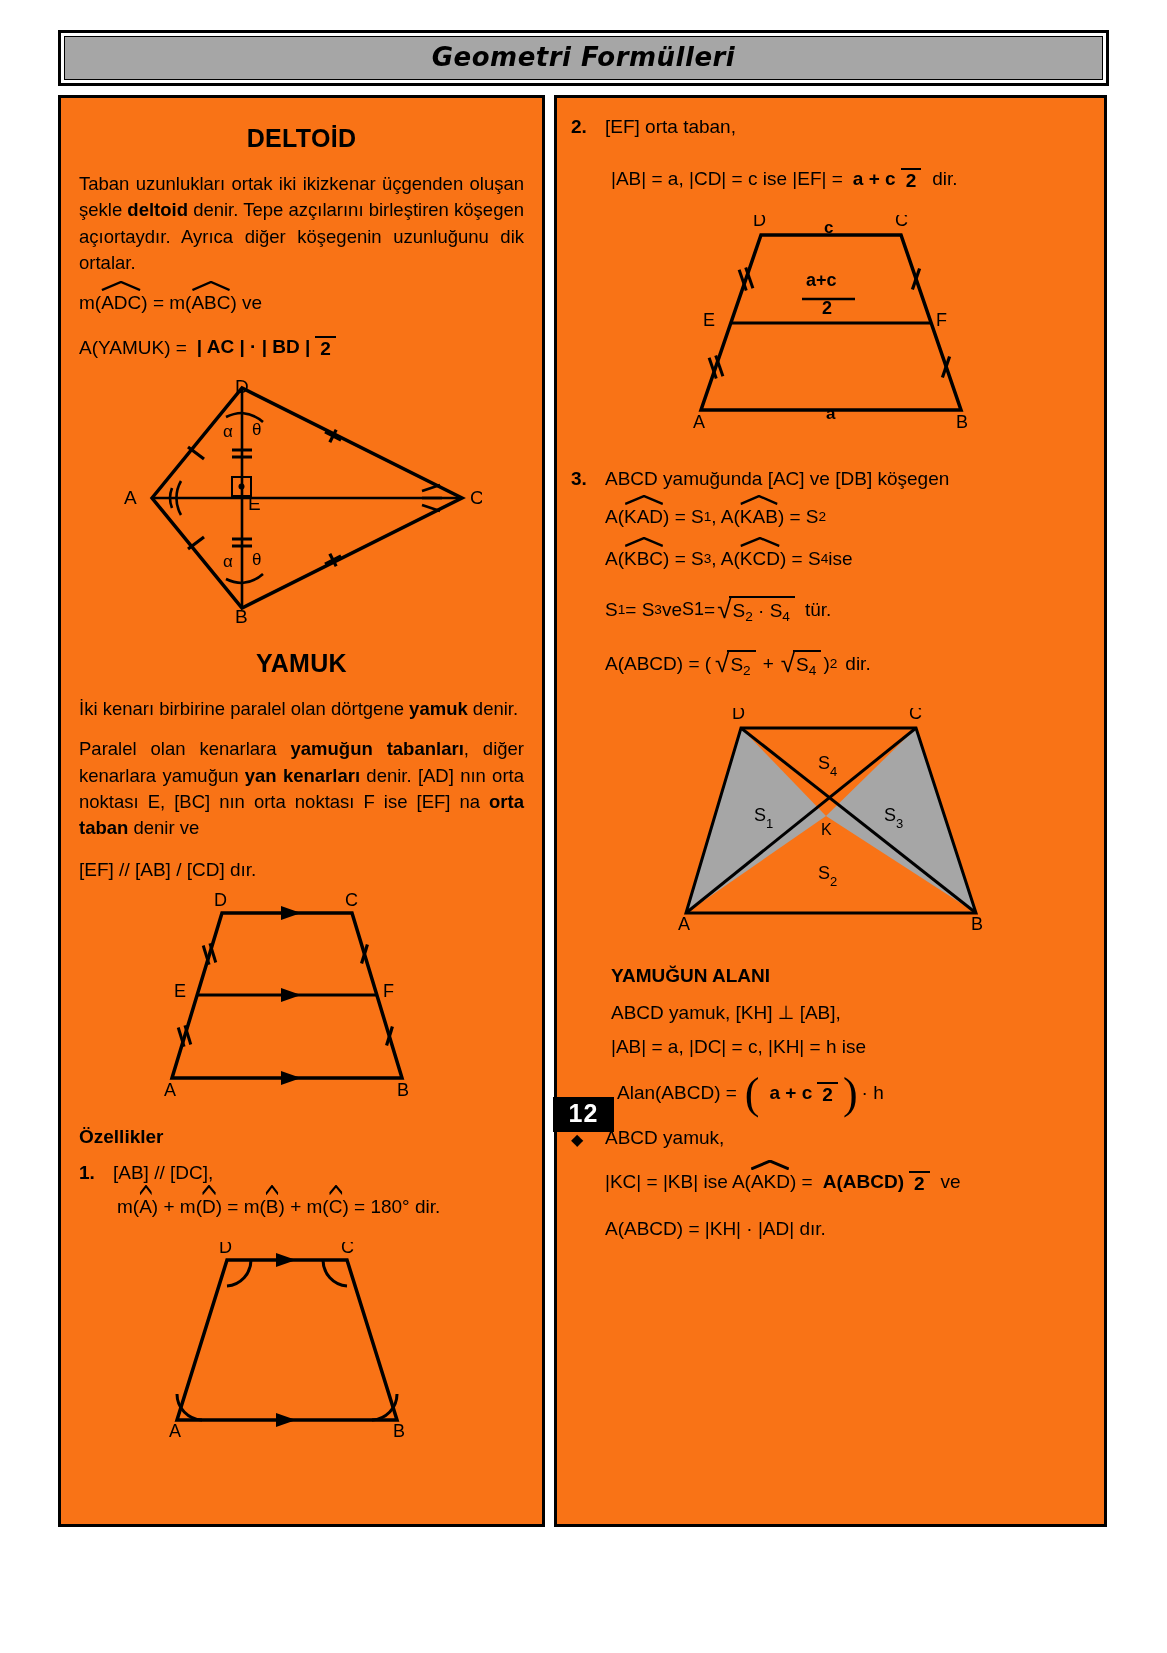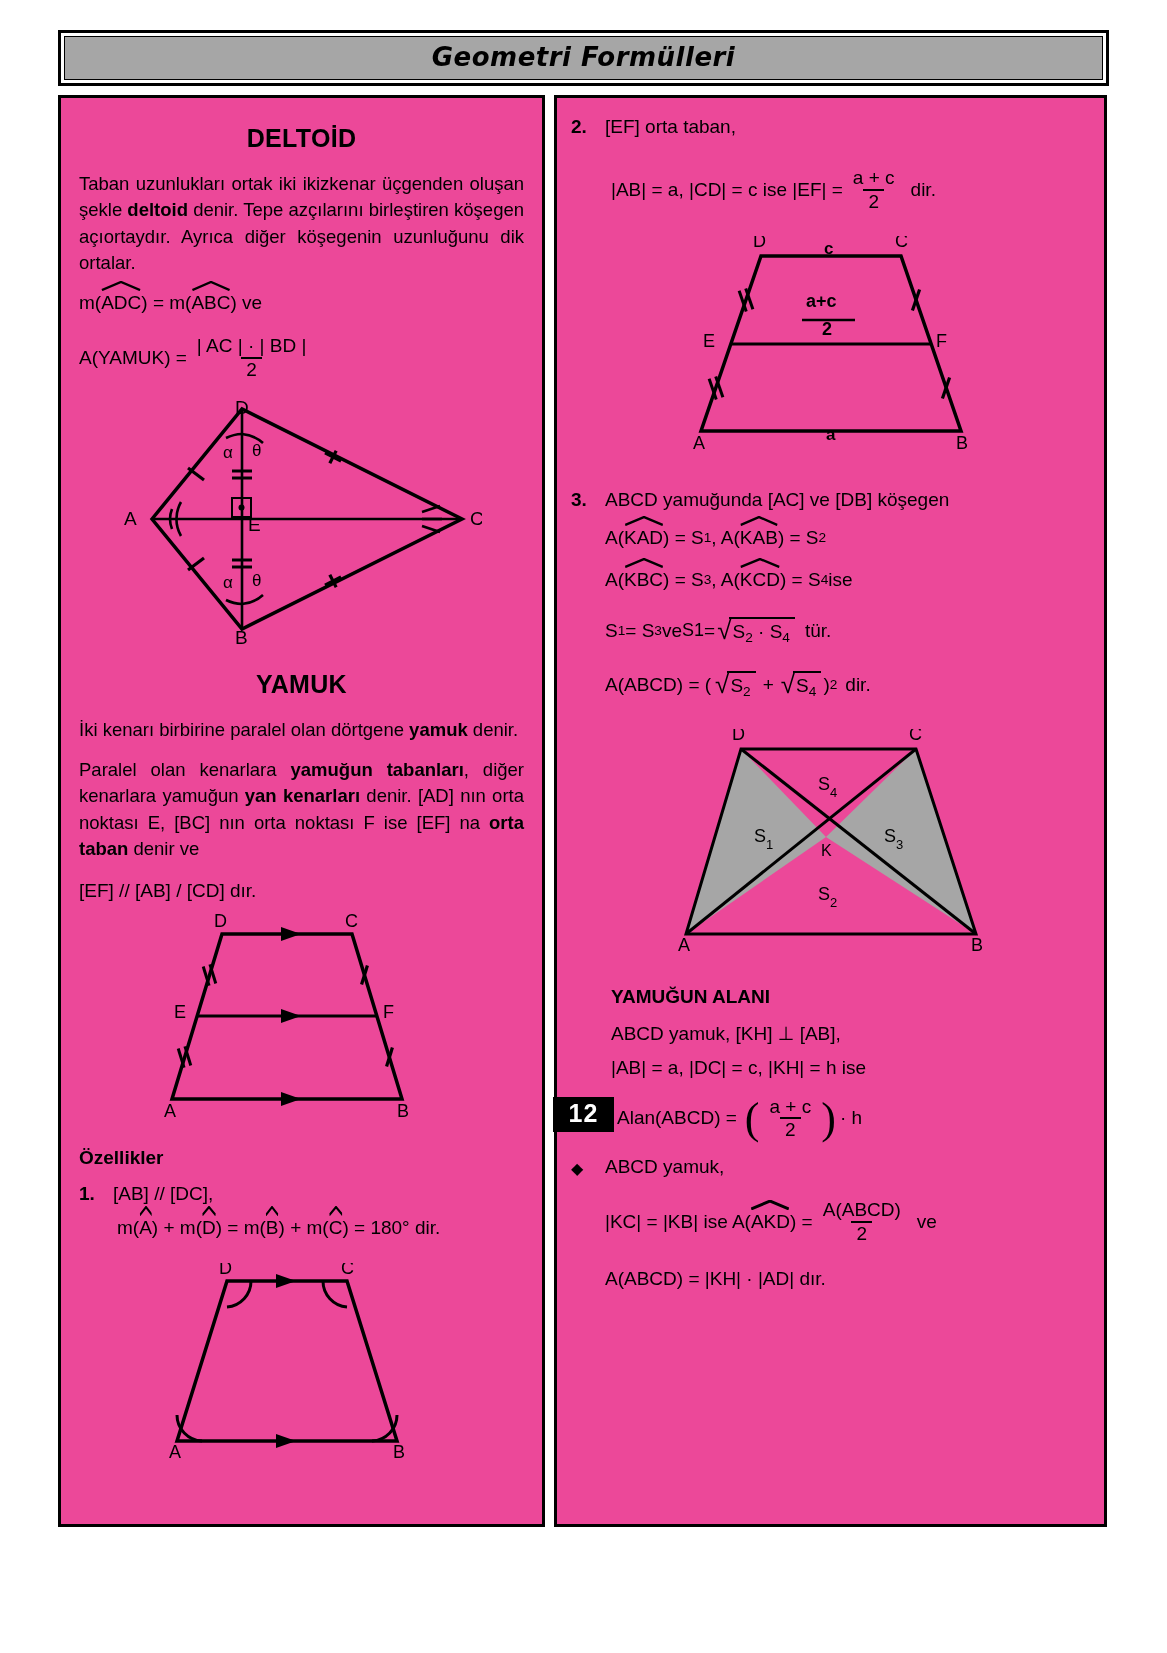--- a/index.html
+++ b/index.html
@@ -42,21 +42,21 @@
   }
 
   
   .columns {
     display: flex;
     margin-top: 9px;
     height: 1432px;
   }
   .col {
     border: 3px solid #000;
-    background: #ec4899;
+    background: #f97316;
     position: relative;
     overflow: hidden;
   }
   .col-left { width: 487px; padding: 14px 18px 0 18px; }
   .col-gap  { width: 9px; }
   .col-right{ width: 553px; padding: 14px 14px 0 14px; }
 
   h2.section-title {
     text-align: center;
     font-size: 25px;
@@ -98,25 +98,25 @@
     transform: translateX(-50%);
     top: -11px;
     width: 100%;
     height: 10px;
   }
   .hat > .hat-mark svg { display:block; width:100%; height:100%; }
 
   
   .frac {
     display: inline-flex;
-    flex-direction: column;
     align-items: center;
     vertical-align: middle;
     margin: 0 5px;
     line-height: 1.05;
+    font-weight: bold;
   }
   .frac .num { padding: 0 5px 1px 5px; }
   .frac .den { padding: 1px 5px 0 5px; border-top: 2px solid #000; }
 
   .sq-root {
     display: inline-flex;
     align-items: stretch;
     position: relative;
     margin: 0 2px;
   }

